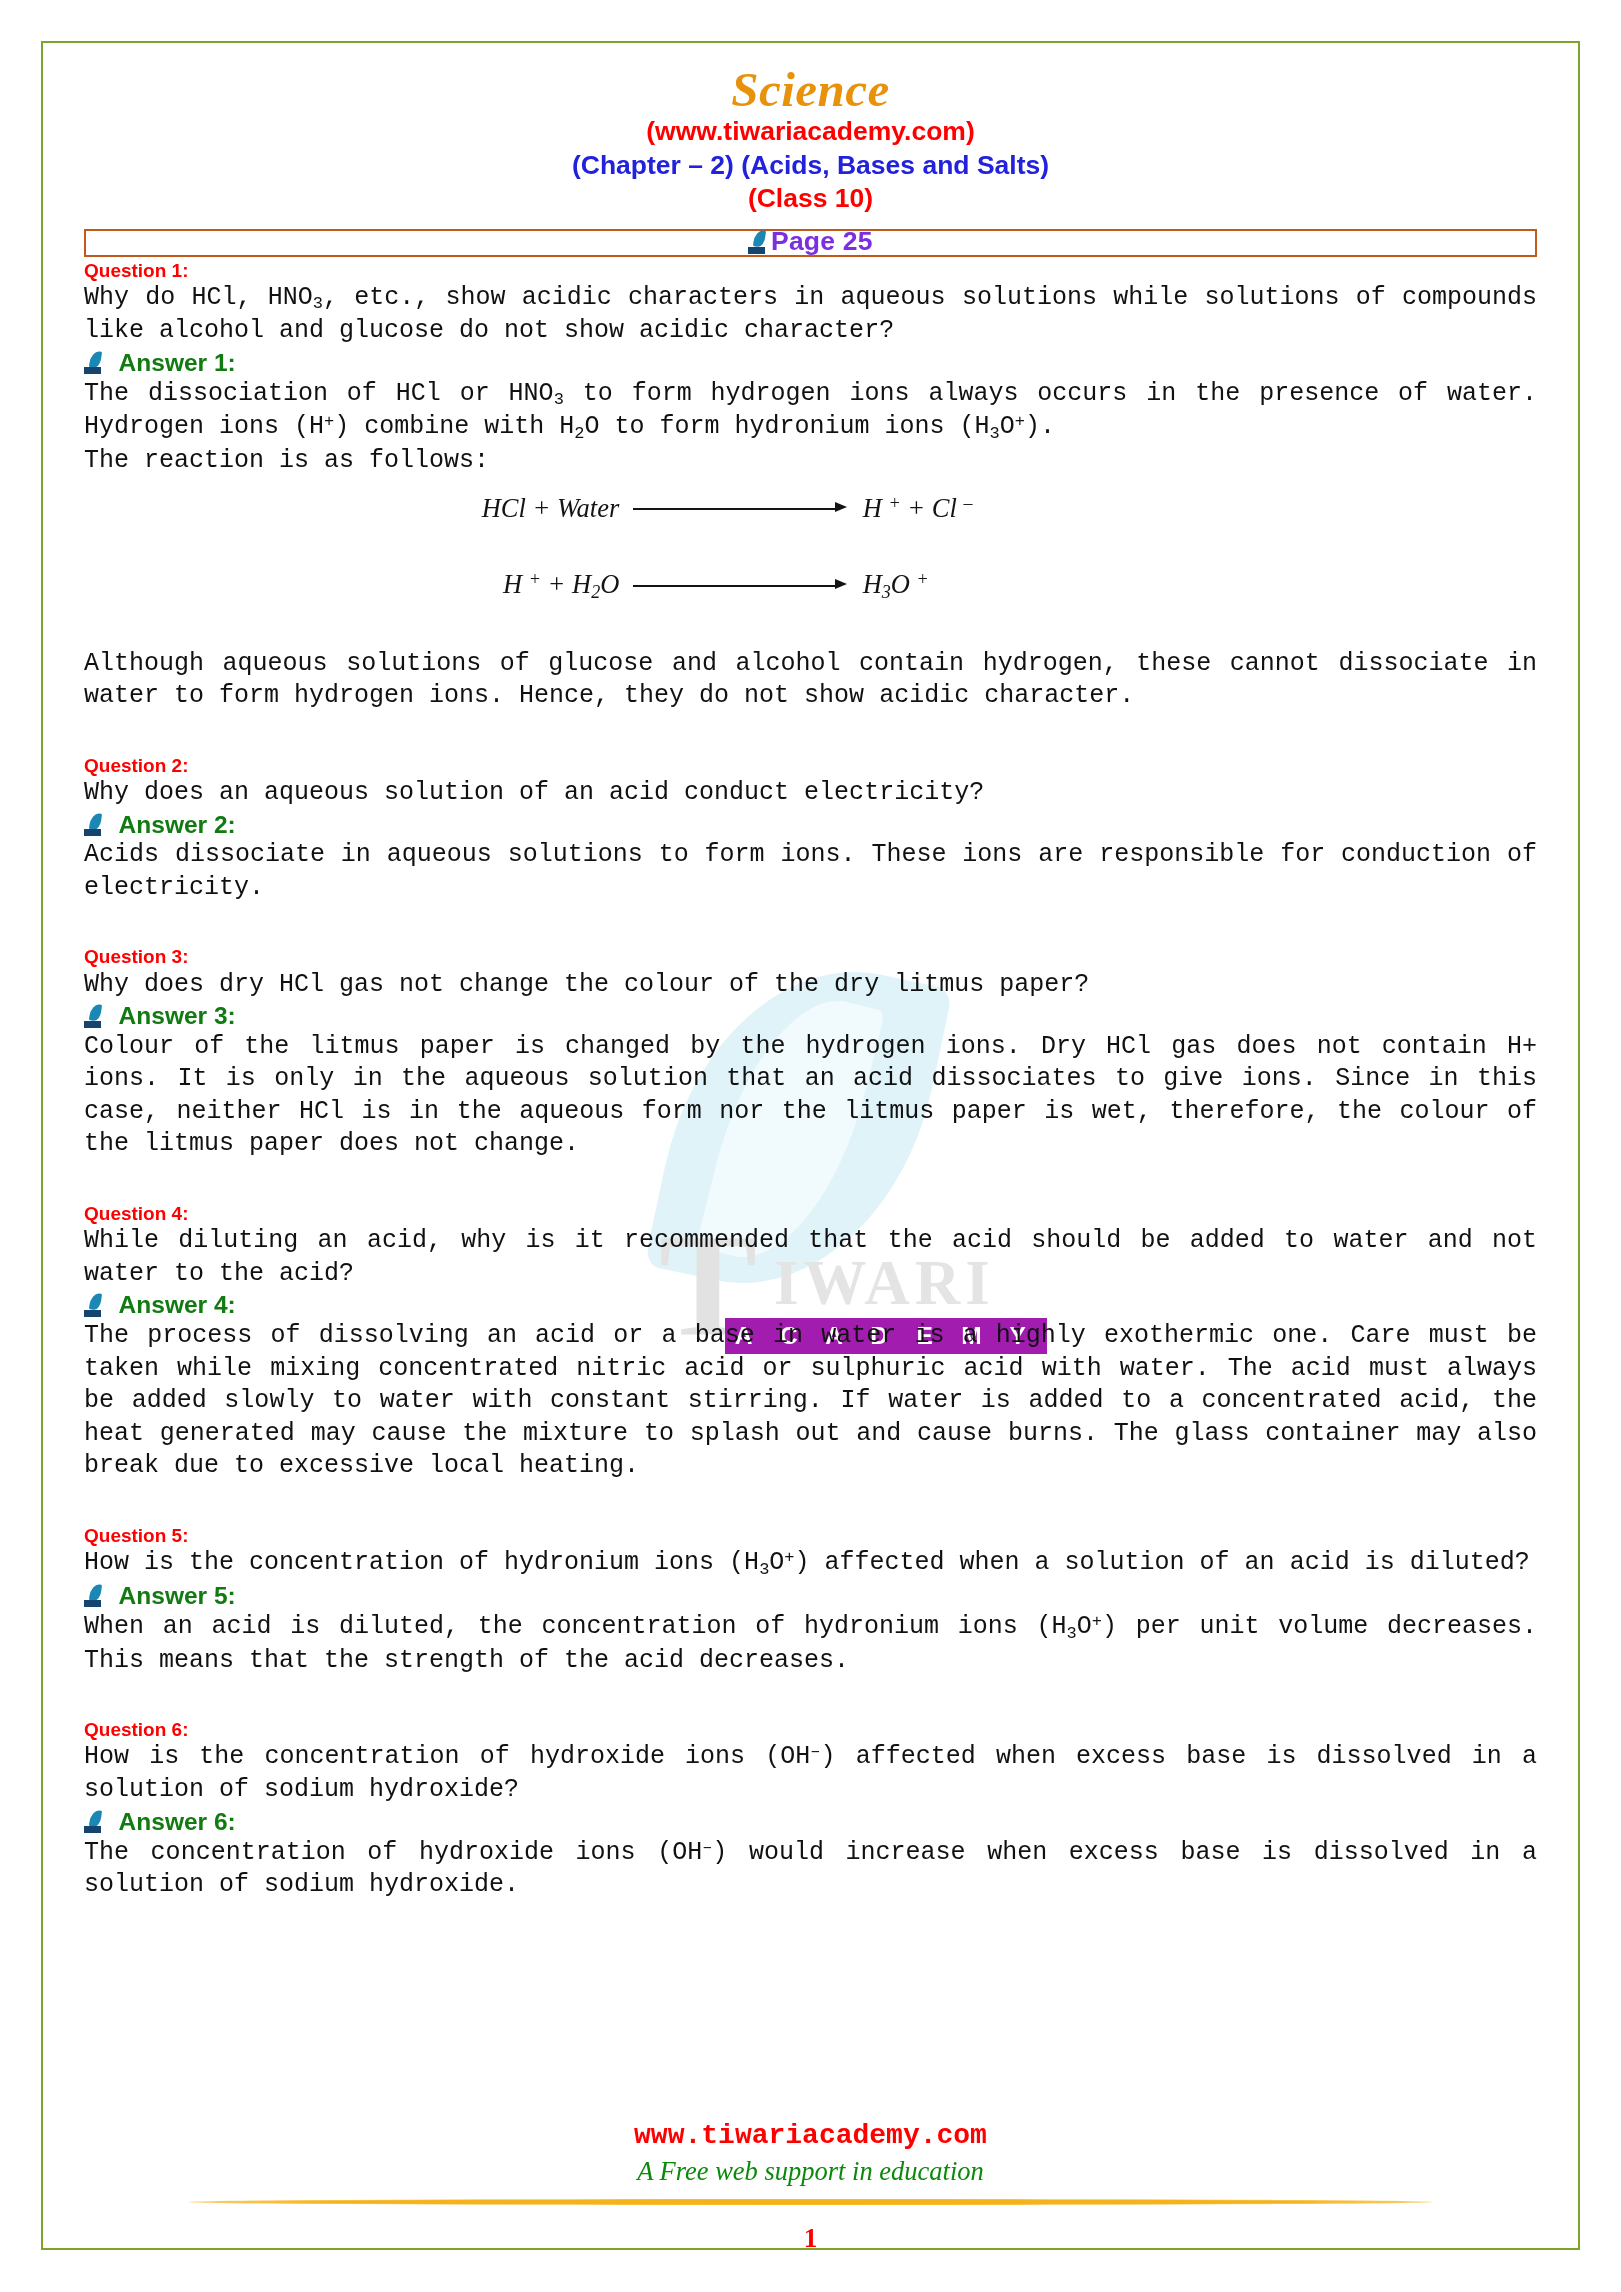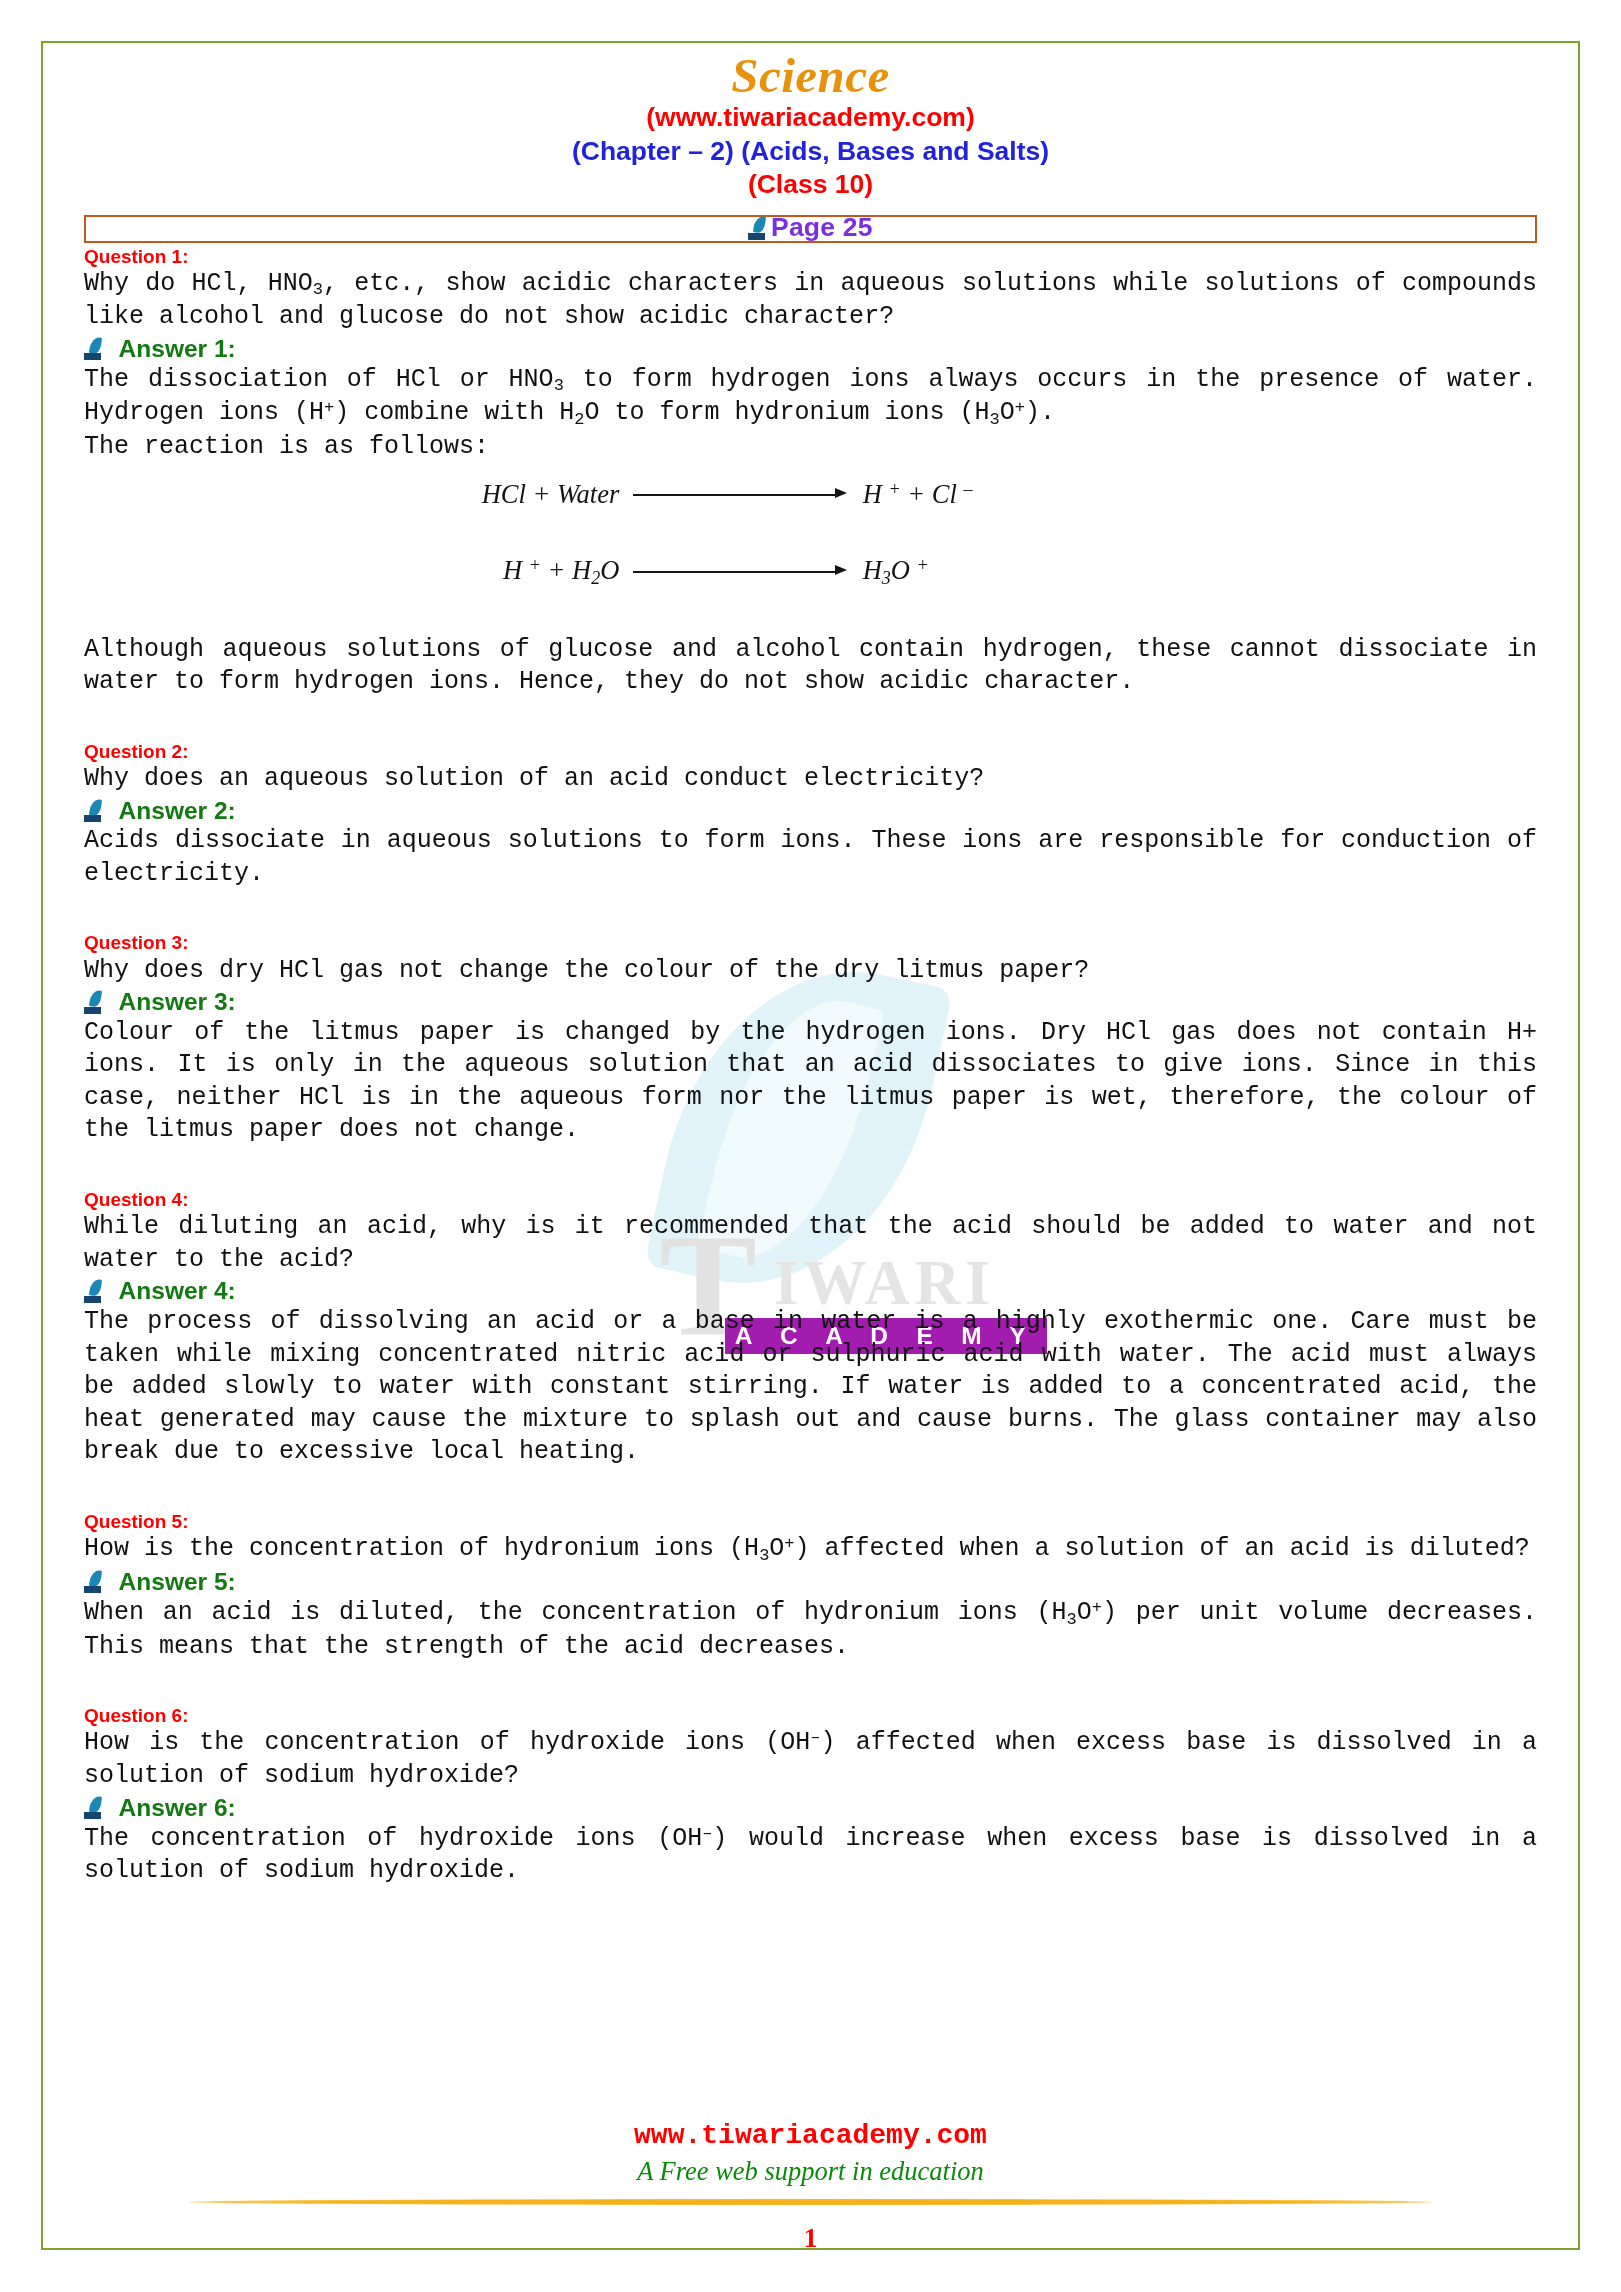--- a/index.html
+++ b/index.html
@@ -24,21 +24,21 @@
   }
   .page-frame-inner {
     position: absolute;
     left: 0; top: 0; right: 0; bottom: 0;
     border: 1px solid #ffffff;
   }
 
   
   .content {
     position: absolute;
-    left: 84px; top: 50px;
+    left: 84px; top: 64px;
     width: 1453px;
     z-index: 5;
   }
 
   
   .doc-title {
     text-align: center;
     font-family: "Liberation Serif", serif;
     font-style: italic;
     font-weight: bold;

